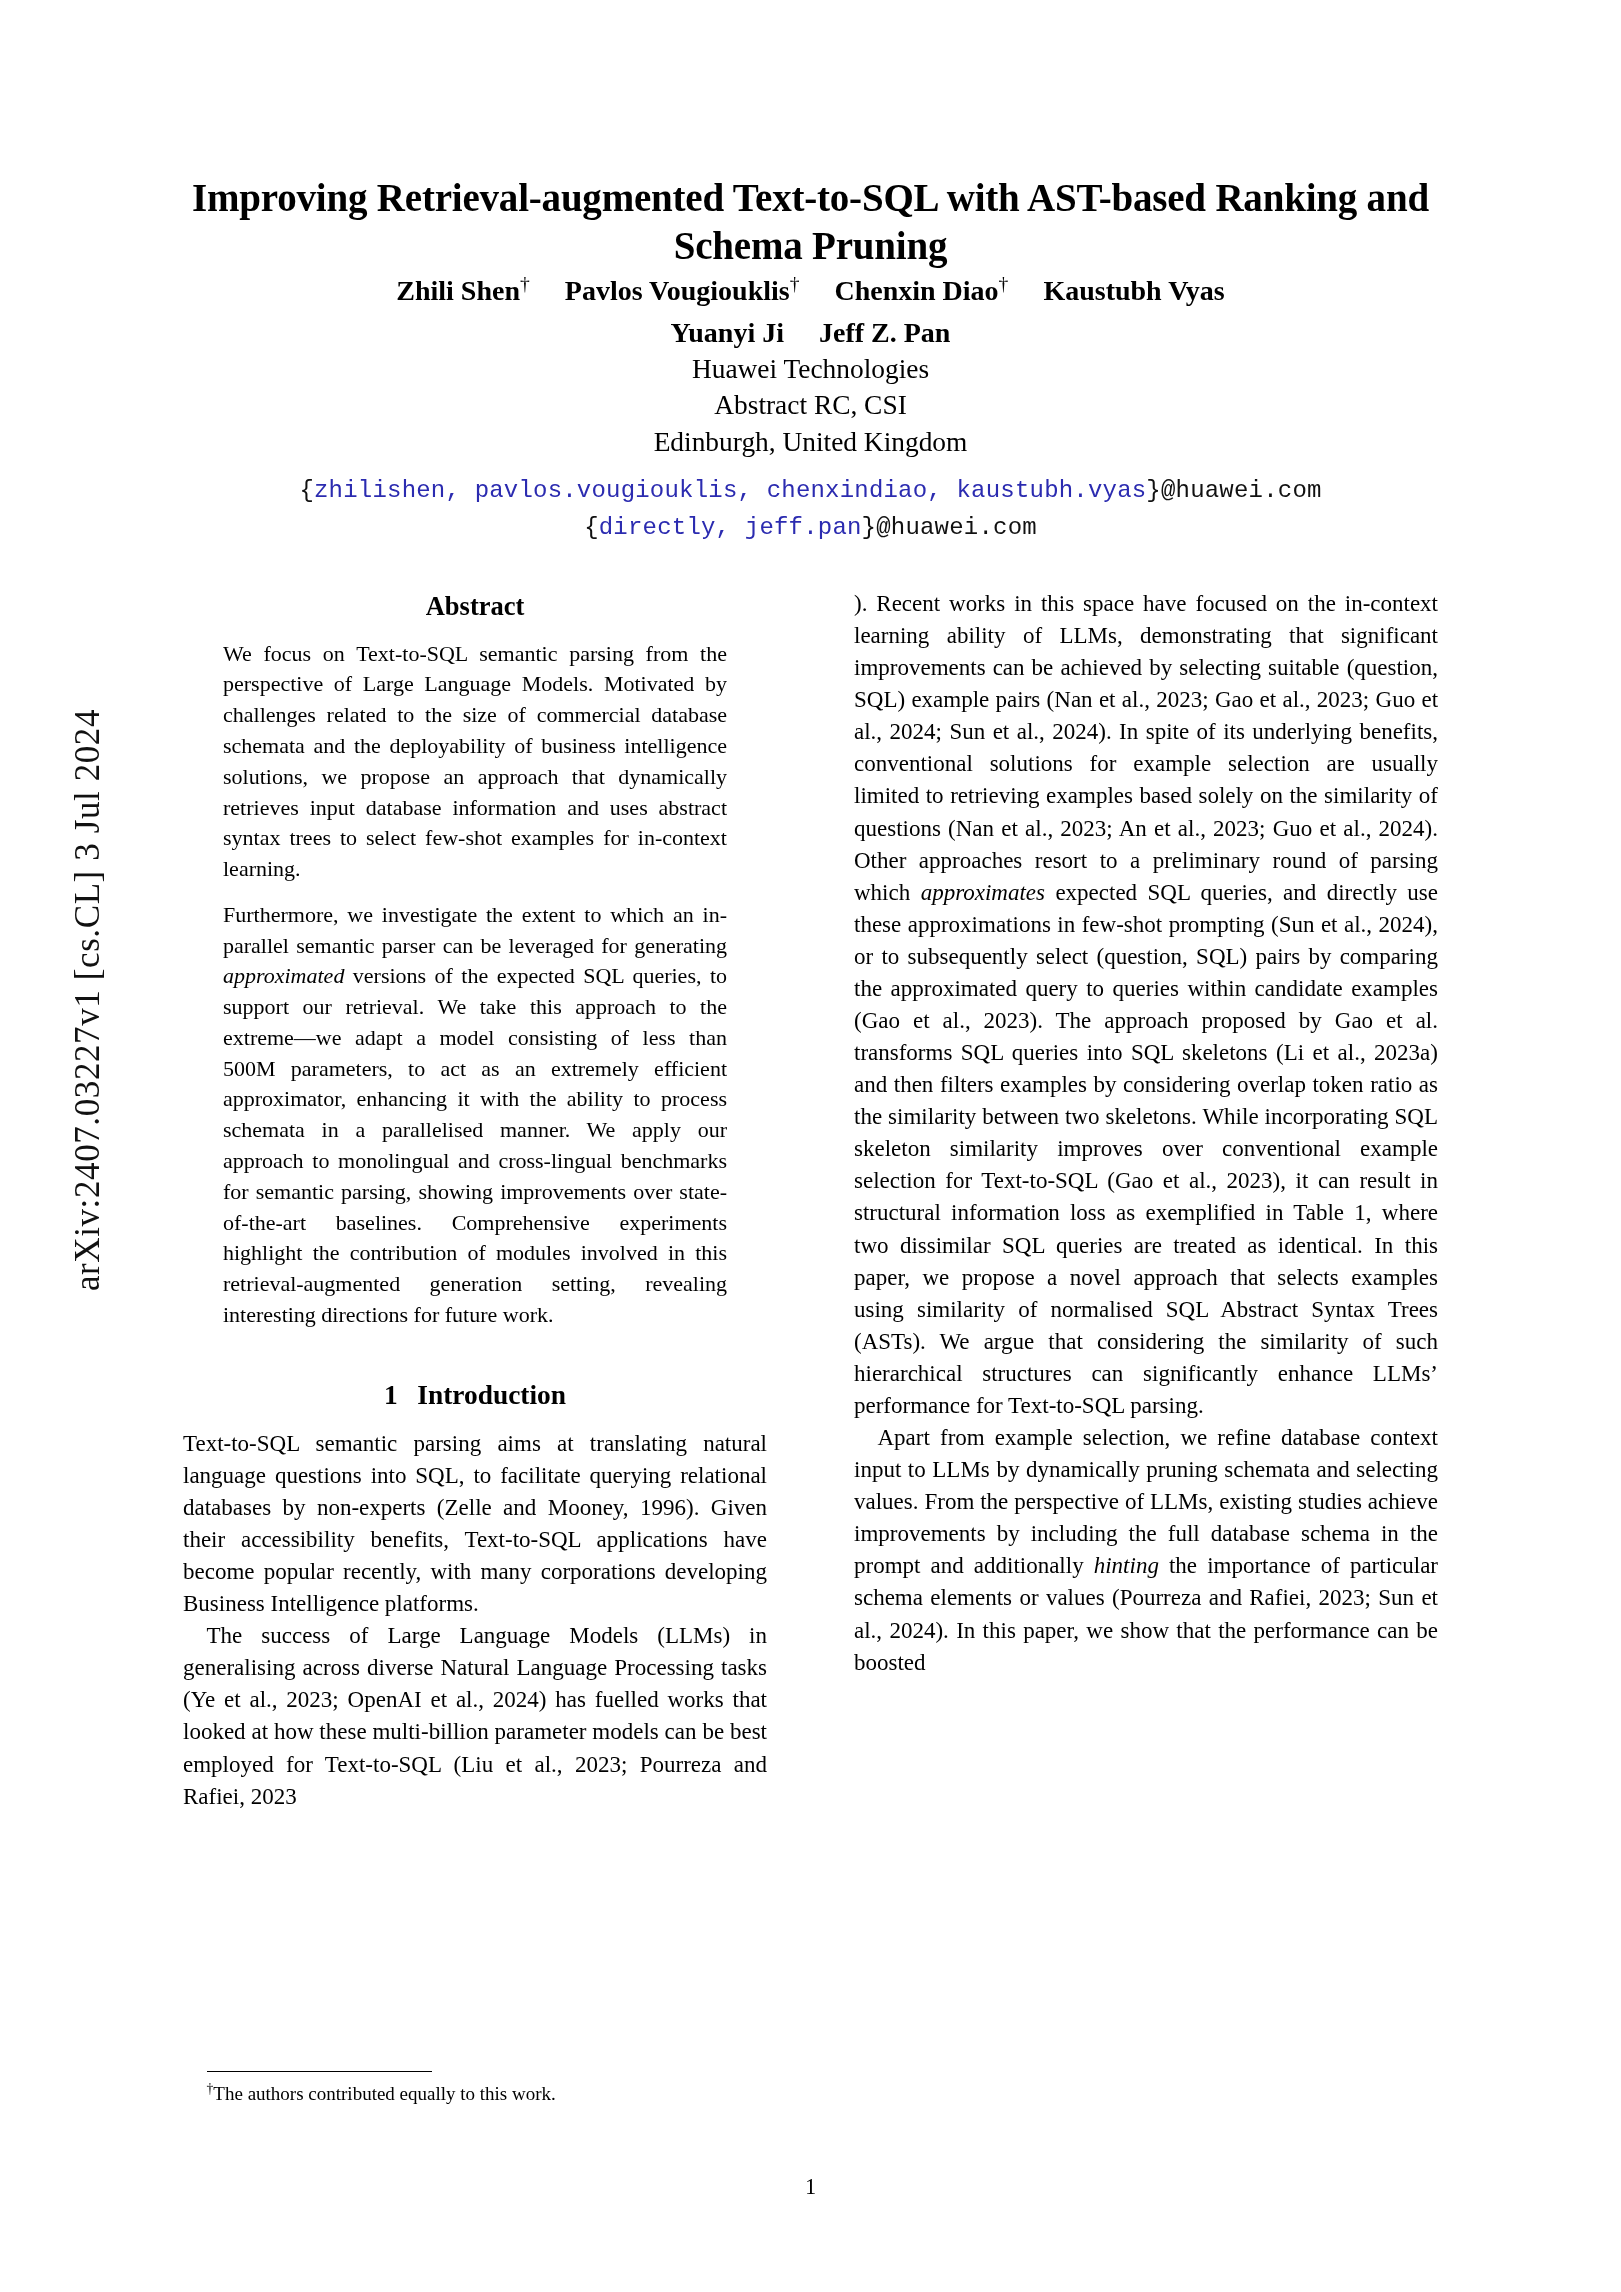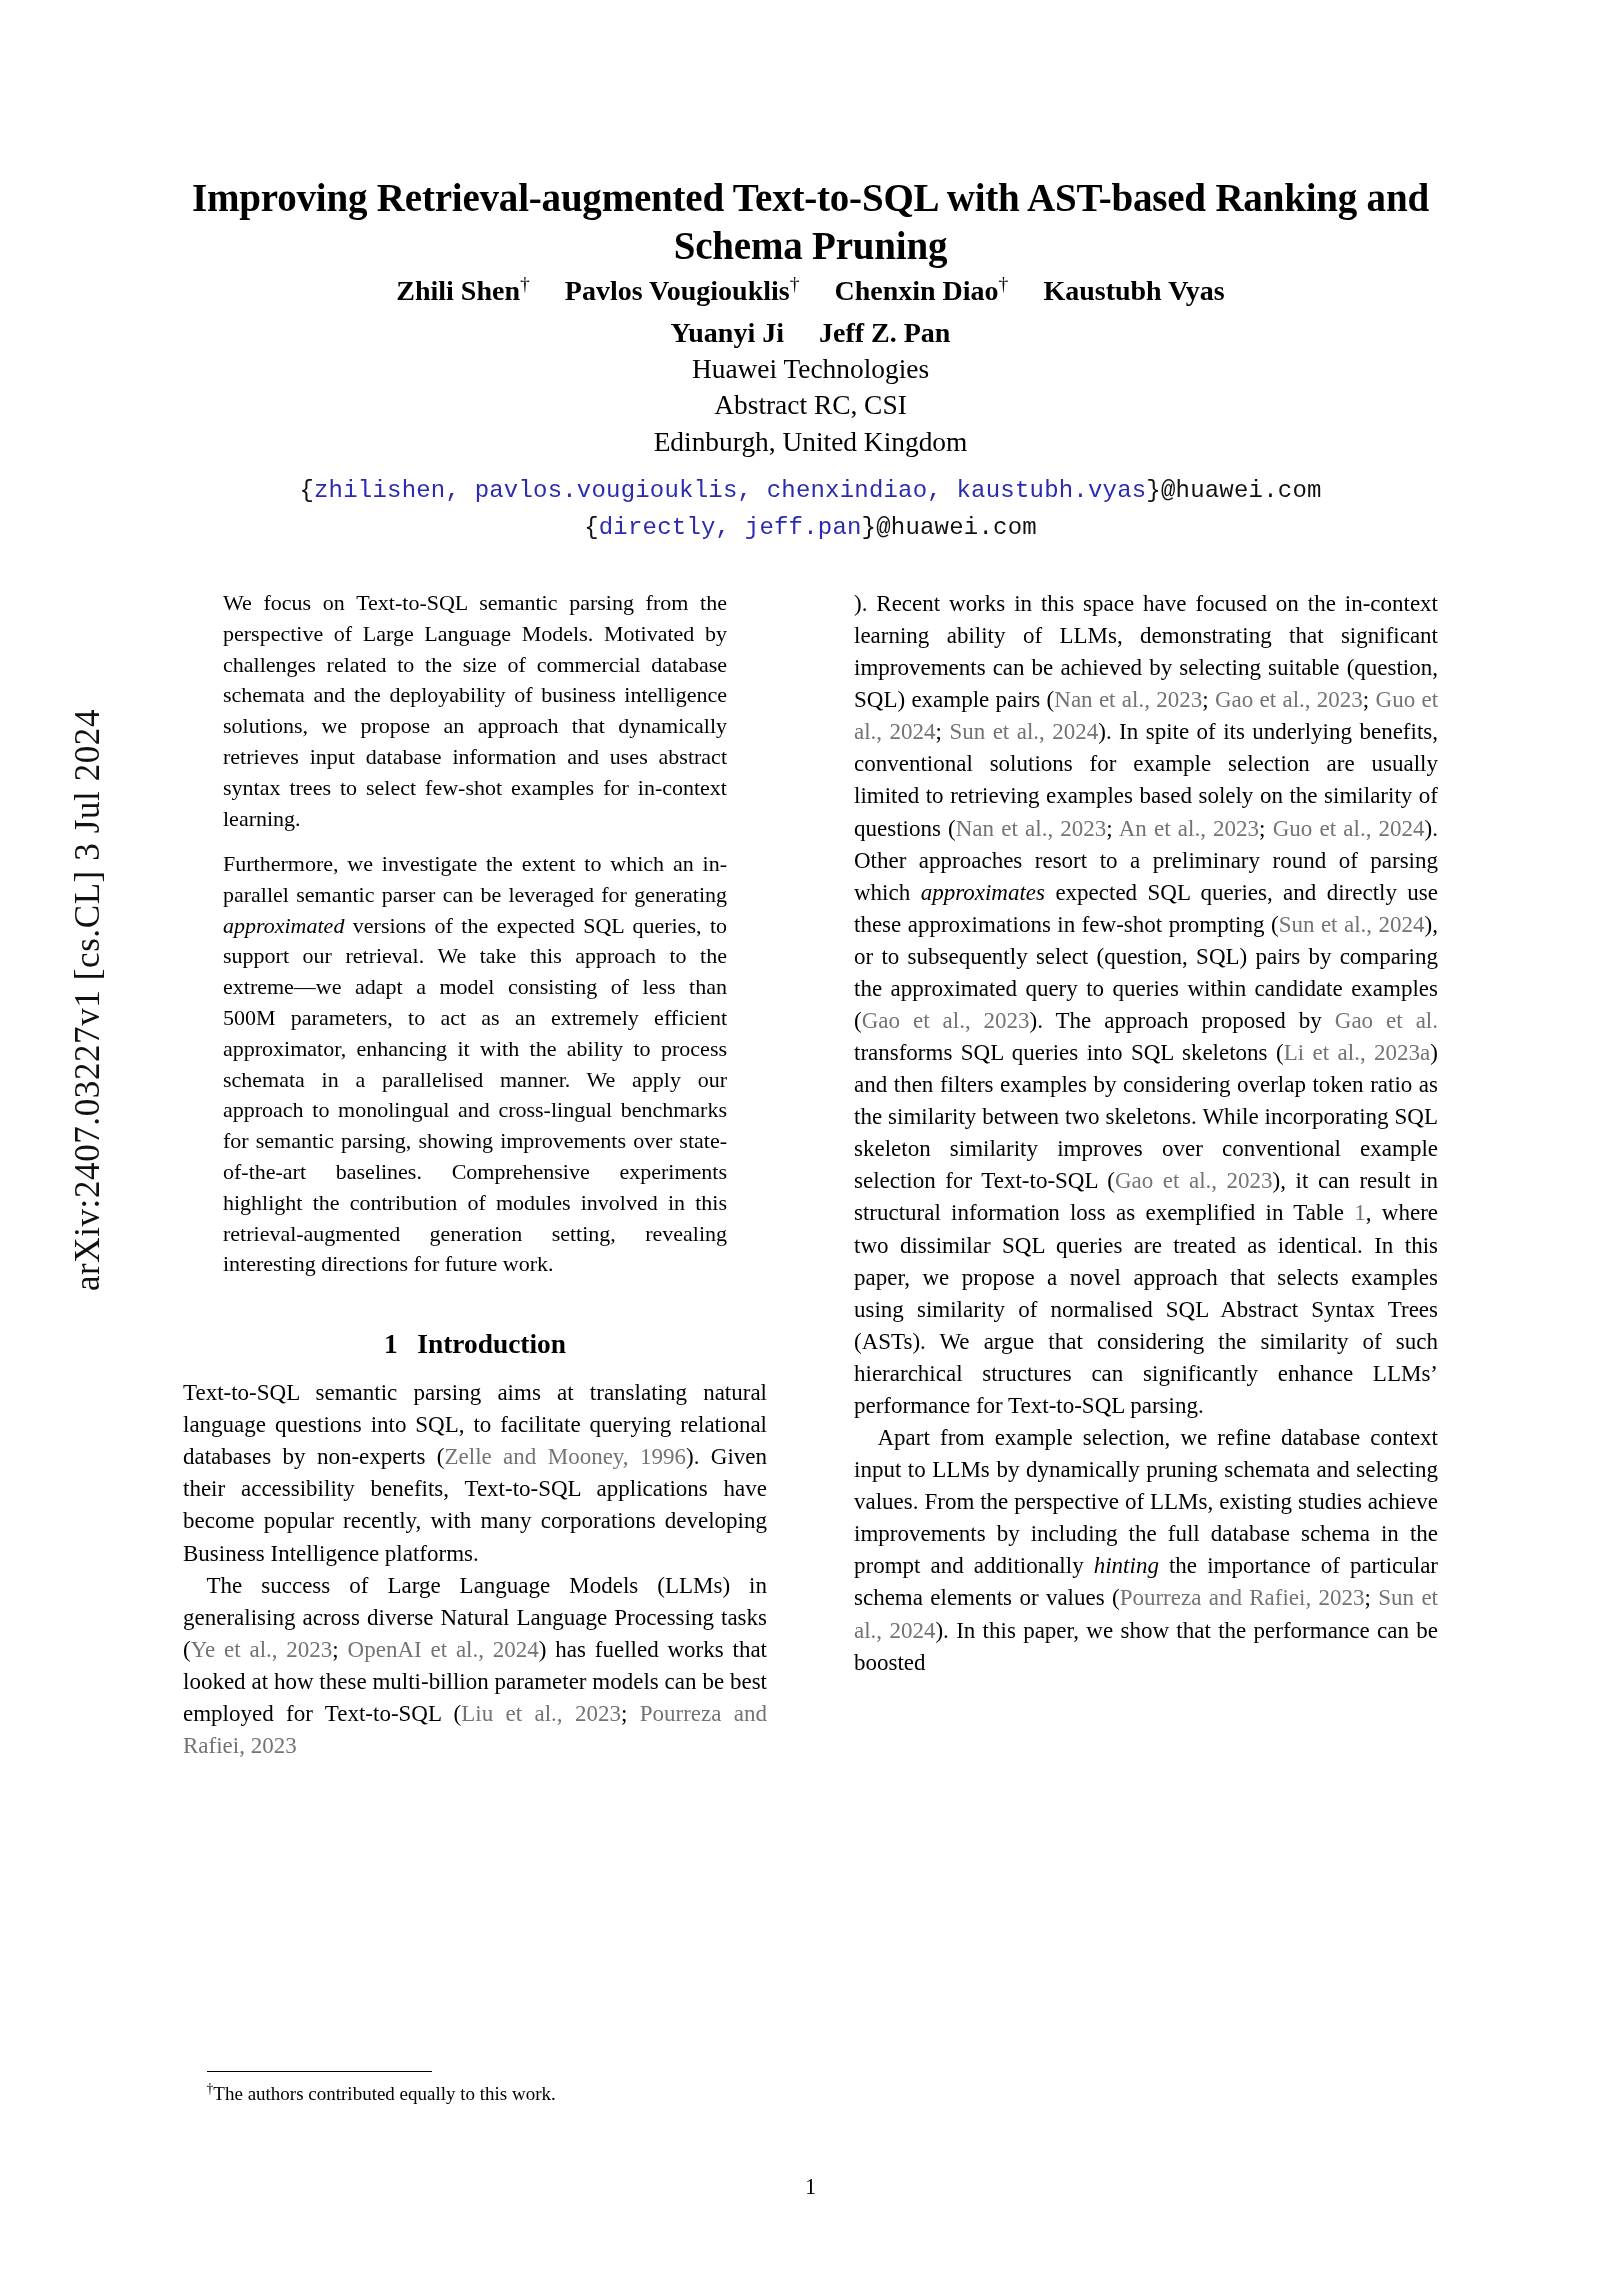--- a/index.html
+++ b/index.html
@@ -133,21 +133,21 @@
     font-size: 27.4px;
     font-weight: bold;
     margin: 45px 0 13.7px 0;
     text-align: center;
   }
   h2.section-head .secnum { margin-right: 19.6px; }
 
   .col p.body { margin: 0; text-align: justify; }
   .col p.body.indent { text-indent: 23.5px; }
 
-  .cite { color: #737373; }
+  .cite { color: #000000; }
   .ital { font-style: italic; }
 
   
   .footnote {
     position: absolute;
     left: 183px;
     top: 2071px;
     width: 584px;
     font-size: 19px;
     line-height: 1.35;
@@ -197,20 +197,21 @@
     <span class="affil-line">Edinburgh, United Kingdom</span>
   </div>
 
   <div class="emails">
     <span class="email-line"><span>{</span><span class="mail-user">zhilishen, pavlos.vougiouklis, chenxindiao, kaustubh.vyas</span><span>}@huawei.com</span></span>
     <span class="email-line"><span>{</span><span class="mail-user">directly, jeff.pan</span><span>}@huawei.com</span></span>
   </div>
 
   <div class="col col-left">
 
+    <div class="abstract-head">Abstract</div>
     <div class="abstract-body">
       <p>We focus on Text-to-SQL semantic parsing from the perspective of Large Language Models. Motivated by challenges related to the size of commercial database schemata and the deployability of business intelligence solutions, we propose an approach that dynamically retrieves input database information and uses abstract syntax trees to select few-shot examples for in-context learning.</p>
       <p><span>Furthermore, we investigate the extent to which an in-parallel semantic parser can be leveraged for generating </span><span class="ital">approximated</span><span> versions of the expected SQL queries, to support our retrieval. We take this approach to the extreme—we adapt a model consisting of less than 500M parameters, to act as an extremely efficient approximator, enhancing it with the ability to process schemata in a parallelised manner. We apply our approach to monolingual and cross-lingual benchmarks for semantic parsing, showing improvements over state-of-the-art baselines. Comprehensive experiments highlight the contribution of modules involved in this retrieval-augmented generation setting, revealing interesting directions for future work.</span></p>
     </div>
 
     <h2 class="section-head"><span class="secnum">1</span><span>Introduction</span></h2>
 
     <p class="body"><span>Text-to-SQL semantic parsing aims at translating natural language questions into SQL, to facilitate querying relational databases by non-experts (</span><span class="cite">Zelle and Mooney, 1996</span><span>). Given their accessibility benefits, Text-to-SQL applications have become popular recently, with many corporations developing Business Intelligence platforms.</span></p>
 
     <p class="body indent"><span>The success of Large Language Models (LLMs) in generalising across diverse Natural Language Processing tasks (</span><span class="cite">Ye et al., 2023</span><span>; </span><span class="cite">OpenAI et al., 2024</span><span>) has fuelled works that looked at how these multi-billion parameter models can be best employed for Text-to-SQL (</span><span class="cite">Liu et al., 2023</span><span>; </span><span class="cite">Pourreza and Rafiei, 2023</span></p>

